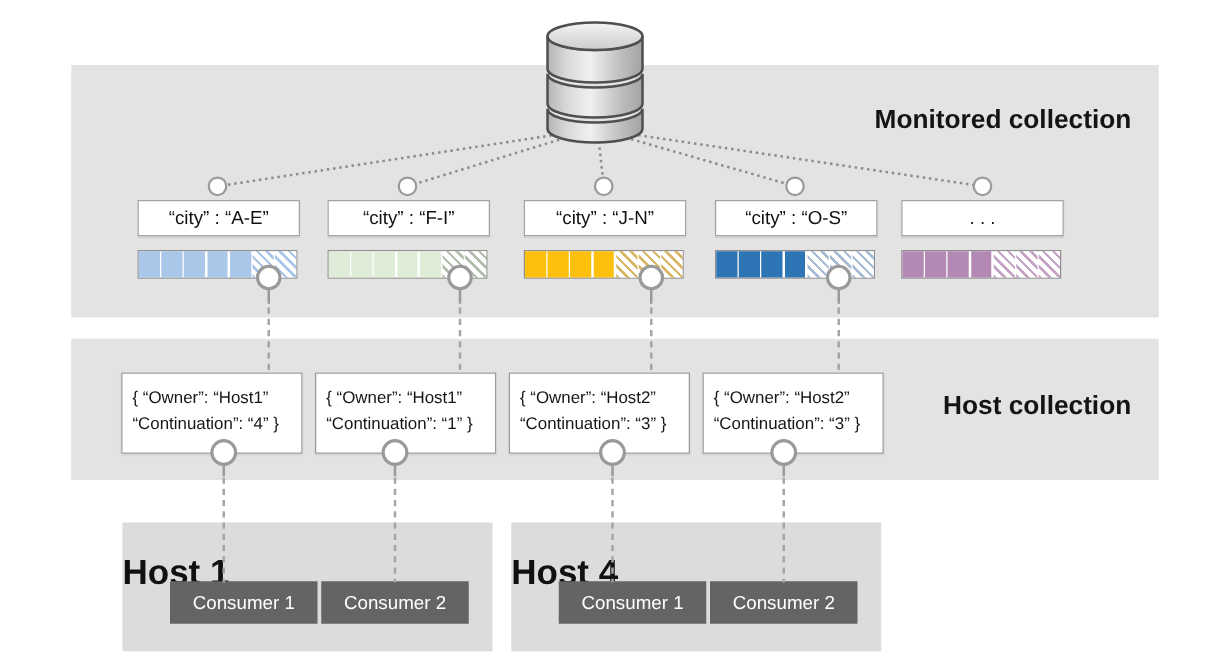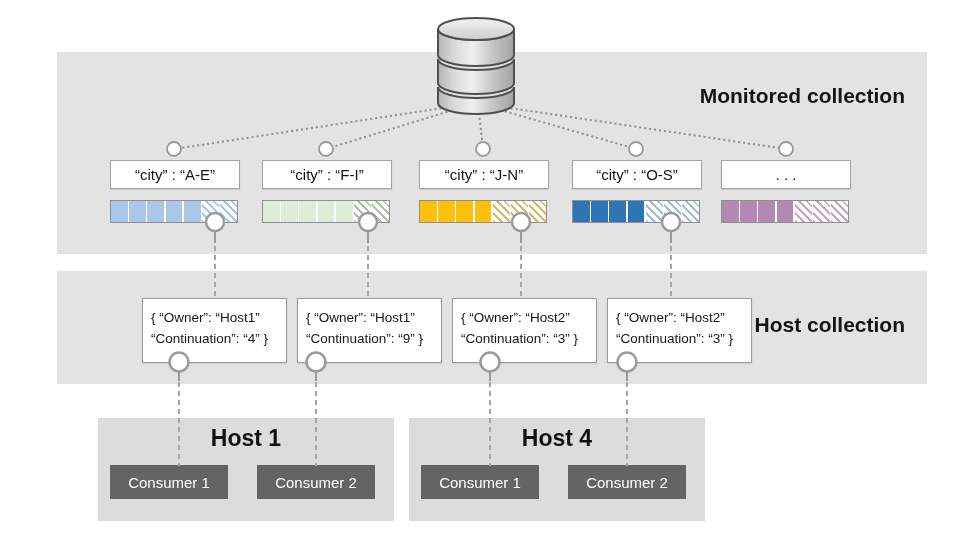--- a/index.html
+++ b/index.html
@@ -40,31 +40,30 @@
     background:#ffffff; border:1px solid #8f8f8f;
     display:flex; gap:1.5px;
   }
   .seg { flex:1; }
 
   .lease {
     position:absolute; top:298px; width:135px; height:55px; z-index:2;
     background:#ffffff; border:1px solid #9b9b9b;
     padding:8px 0 0 8px; font-size:13.5px; line-height:21px; color:#161616;
     box-shadow:0 1px 2px rgba(0,0,0,0.10);
-    margin-left:45px;
   }
 
   .host { position:absolute; top:418px; width:296px; height:103px; z-index:2; background:var(--hostbox,#dcdcdc); }
-  .host-title { text-align:center; margin-top:7px; font-size:23px; font-weight:700; color:#111111; }
+  .host-title { margin-top:24px; font-size:28px; font-weight:700; color:#111111; }
   .consumer {
     position:absolute; top:47px; width:118px; height:34px; z-index:3;
     background:var(--consumer,#646464); color:#ffffff;
     display:flex; align-items:center; justify-content:center; font-size:15px;
   }
-  .consumer.c1 { left:12px; } .consumer.c2 { left:159px; }
+  .consumer.c1 { left:38px; } .consumer.c2 { left:159px; }
 </style>
 </head>
 <body>
 
 <div id="canvas">
 
   <div class="band" id="band-monitored"></div>
   <div class="band" id="band-lease"></div>
 
   <svg class="layer" width="977" height="537">
@@ -153,21 +152,21 @@
       <div class="seg" style="background: repeating-linear-gradient(45deg, rgb(197, 167, 197) 0px, rgb(197, 167, 197) 2px, rgb(255, 255, 255) 2px, rgb(255, 255, 255) 5.5px);"></div>
       <div class="seg" style="background: repeating-linear-gradient(45deg, rgb(197, 167, 197) 0px, rgb(197, 167, 197) 2px, rgb(255, 255, 255) 2px, rgb(255, 255, 255) 5.5px);"></div>
     </div>
 
   <div class="lease" style="left:97px">
     <div>{ “Owner”: “Host1”</div>
     <div>“Continuation”: “4” }</div>
   </div>
   <div class="lease" style="left:252px">
     <div>{ “Owner”: “Host1”</div>
-    <div>“Continuation”: “9” }</div>
+    <div>“Continuation”: “1” }</div>
   </div>
   <div class="lease" style="left:407px">
     <div>{ “Owner”: “Host2”</div>
     <div>“Continuation”: “3” }</div>
   </div>
   <div class="lease" style="left:562px">
     <div>{ “Owner”: “Host2”</div>
     <div>“Continuation”: “3” }</div>
   </div>
 

